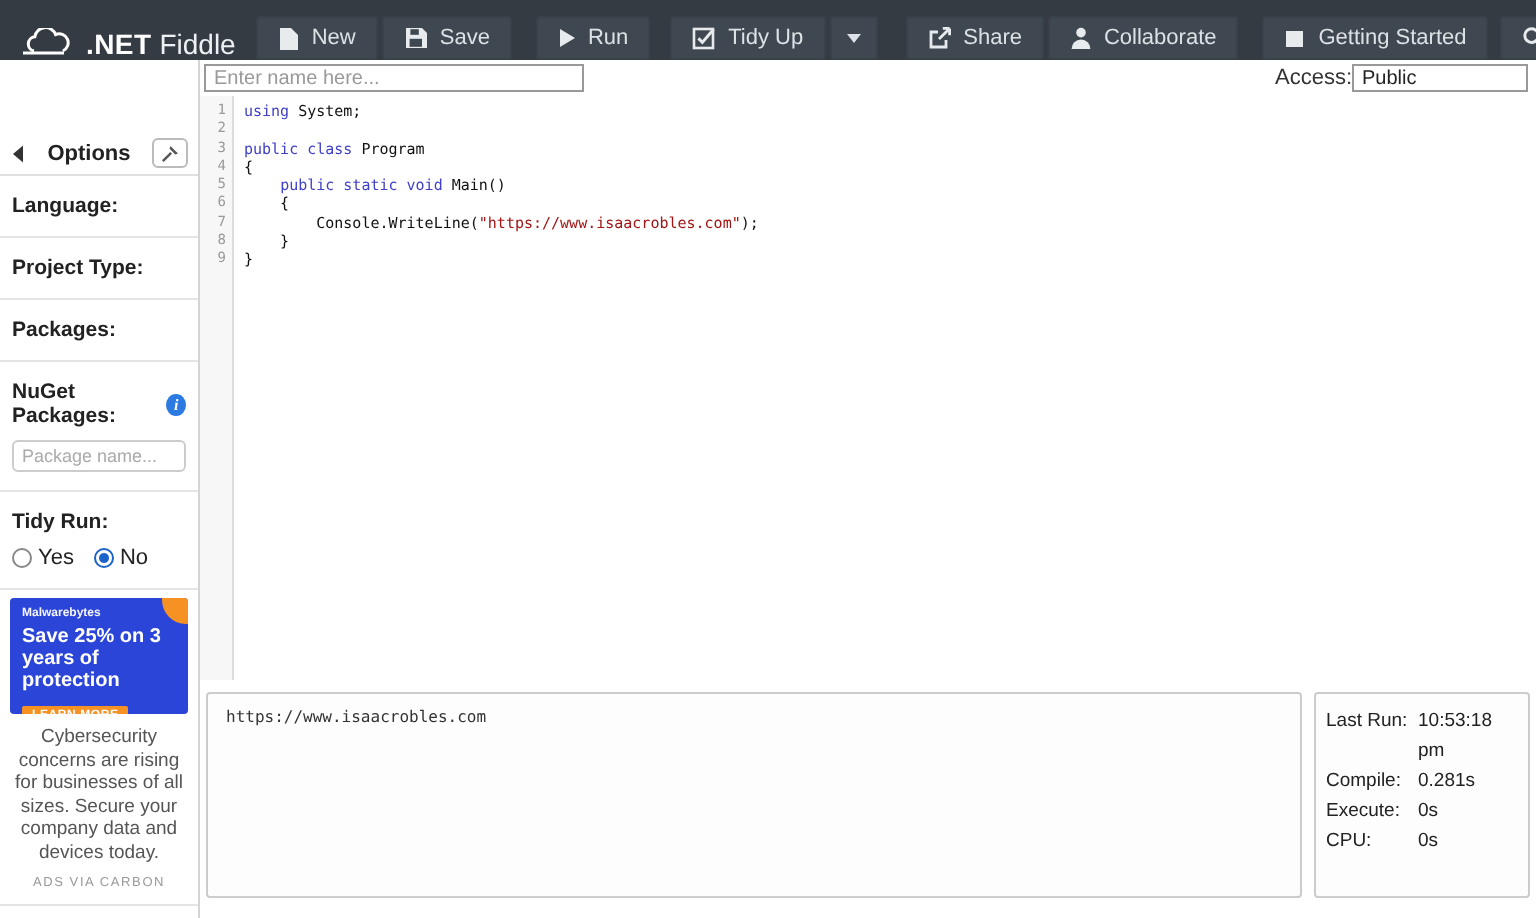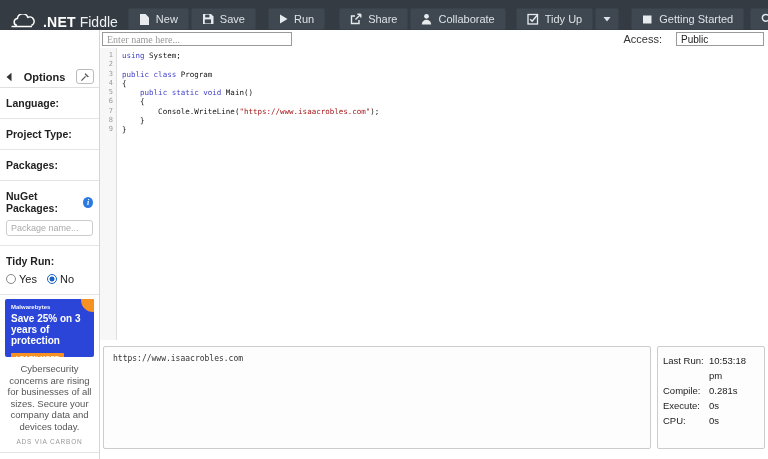--- a/index.html
+++ b/index.html
@@ -35,23 +35,23 @@
   .ad-brand{font-size:6px;font-weight:bold;opacity:.95;}
   .ad-headline{font-size:10px;font-weight:bold;line-height:11px;margin-top:3px;}
   .ad-cta{display:inline-block;background:#f59223;color:#fff;font-size:6px;font-weight:bold;padding:2px 5px;border-radius:1px;margin-top:4px;letter-spacing:.3px;}
   .ad-caption{font-size:9.5px;color:#555;text-align:center;line-height:11.5px;padding:6px 2px 2px;}
   .ad-attr{font-size:6.5px;color:#999;text-align:center;letter-spacing:.8px;padding:4px 0 7px;}
   .links{padding:10px 8px;}
   .links a{display:block;color:#337ab7;text-decoration:none;font-size:11px;margin-bottom:13px;cursor:pointer;}
 
   
   .main{position:absolute;left:100px;top:30px;right:0;bottom:0;}
-  .name-input{position:absolute;left:2px;top:2px;width:190px;height:14px;border:1px solid #999;font-size:10px;padding:0 4px;color:#333;box-sizing:border-box;font-family:Liberation Serif, serif;}
+  .name-input{position:absolute;left:2px;top:2px;width:190px;height:14px;border:1px solid #999;font-size:10px;padding:0 4px;color:#333;box-sizing:border-box;font-family:Liberation Sans, sans-serif;}
   .name-input::placeholder{color:#999;}
-  .access{position:absolute;right:4px;top:2px;display:flex;align-items:center;gap:14px;font-size:11px;color:#333;}
+  .access{position:absolute;right:4px;top:2px;display:flex;align-items:center;gap:0;font-size:11px;color:#333;}
   .access-input{width:88px;height:14px;border:1px solid #999;font-size:10px;padding:0 4px;box-sizing:border-box;color:#222;font-family:"Liberation Sans",sans-serif;}
 
   .editor{position:absolute;top:18px;left:0;right:2px;height:292px;display:flex;background:#fff;overflow:hidden;}
   .gutter{width:17px;background:#f7f7f7;border-right:1px solid #ddd;box-sizing:border-box;text-align:right;padding:3px 3px 0 0;color:#999;font-family:"DejaVu Sans Mono",monospace;font-size:7px;line-height:9.3px;}
   .code{padding:3px 0 0 5px;font-family:"DejaVu Sans Mono",monospace;font-size:7.5px;line-height:9.3px;white-space:pre;flex:1;cursor:text;}
   .kw{color:#4040c8;}
   .pl{color:#111;}
   .str{color:#a31515;}
 
   .console{position:absolute;left:3px;top:316px;width:548px;height:103px;border:1px solid #ccc;background:#fdfdfd;border-radius:2px;padding:7px 9px;box-sizing:border-box;font-family:"DejaVu Sans Mono",monospace;font-size:8px;color:#333;}
@@ -93,49 +93,49 @@
 
     <div class="btn-group" style="margin-left:12px;">
       <button class="nav-btn">
         <svg width="9" height="10" viewBox="0 0 9 10">
             <polygon points="1,0.5 8.5,5 1,9.5" fill="#e7ebee"></polygon>
           </svg>
         <span>Run</span>
       </button>
     </div>
 
+    <div class="btn-group" style="margin-left:10px;">
+      <button class="nav-btn">
+        <svg width="12" height="12" viewBox="0 0 12 12">
+          <rect x="1" y="1.5" width="9.5" height="9.5" stroke="#e7ebee" stroke-width="1.3" fill="none"></rect>
+          <polyline points="3.2,6.2 5.2,8.2 10.8,1.6" stroke="#e7ebee" stroke-width="1.5" fill="none"></polyline>
+        </svg>
+        <span>Tidy Up</span>
+      </button>
+      <button class="nav-btn caret-btn">
+        <svg width="8" height="6" viewBox="0 0 8 6">
+            <polygon points="0.5,1 7.5,1 4,5.5" fill="#dde2e6"></polygon>
+          </svg>
+      </button>
+    </div>
+
     <div class="btn-group" style="margin-left:14px;">
       <button class="nav-btn">
         <svg width="12" height="12" viewBox="0 0 12 12">
           <path d="M9 7 v3.5 H1.5 V3 H5" stroke="#e7ebee" stroke-width="1.4" fill="none"></path>
           <path d="M5.5 6.5 L10.8 1.2 M10.8 1.2 h-3.4 M10.8 1.2 v3.4" stroke="#e7ebee" stroke-width="1.4" fill="none"></path>
         </svg>
         <span>Share</span>
       </button>
       <button class="nav-btn">
         <svg width="11" height="12" viewBox="0 0 11 12">
           <circle cx="5.5" cy="3.3" r="2.4" fill="#e7ebee"></circle>
           <path d="M0.8 11.5 a4.7 4.7 0 0 1 9.4 0 Z" fill="#e7ebee"></path>
         </svg>
         <span>Collaborate</span>
-      </button>
-    </div>
-
-    <div class="btn-group" style="margin-left:10px;">
-      <button class="nav-btn">
-        <svg width="12" height="12" viewBox="0 0 12 12">
-          <rect x="1" y="1.5" width="9.5" height="9.5" stroke="#e7ebee" stroke-width="1.3" fill="none"></rect>
-          <polyline points="3.2,6.2 5.2,8.2 10.8,1.6" stroke="#e7ebee" stroke-width="1.5" fill="none"></polyline>
-        </svg>
-        <span>Tidy Up</span>
-      </button>
-      <button class="nav-btn caret-btn">
-        <svg width="8" height="6" viewBox="0 0 8 6">
-            <polygon points="0.5,1 7.5,1 4,5.5" fill="#dde2e6"></polygon>
-          </svg>
       </button>
     </div>
 
     <div class="btn-group" style="margin-left:12px;">
       <button class="nav-btn">
         <svg width="11" height="11" viewBox="0 0 11 11">
             <rect x="1" y="1.5" width="8.5" height="8" fill="#e7ebee"></rect>
           </svg>
         <span>Getting Started</span>
       </button>

